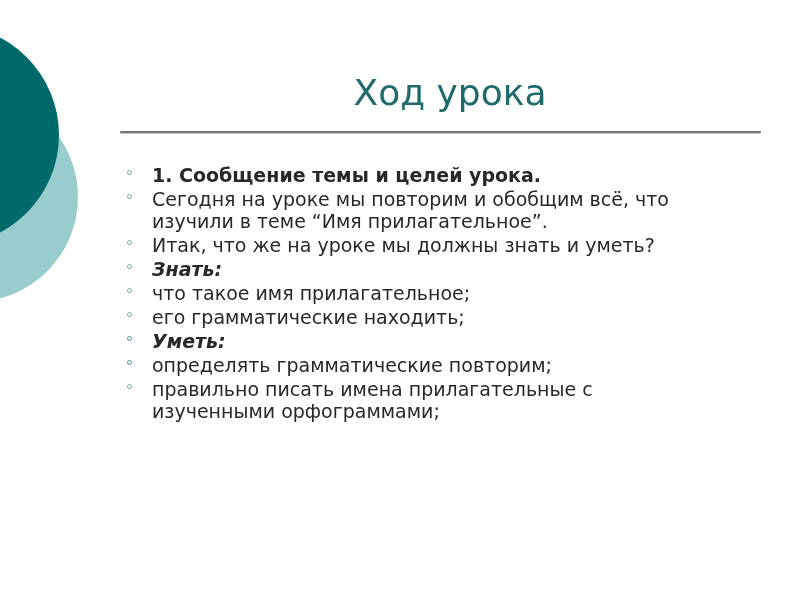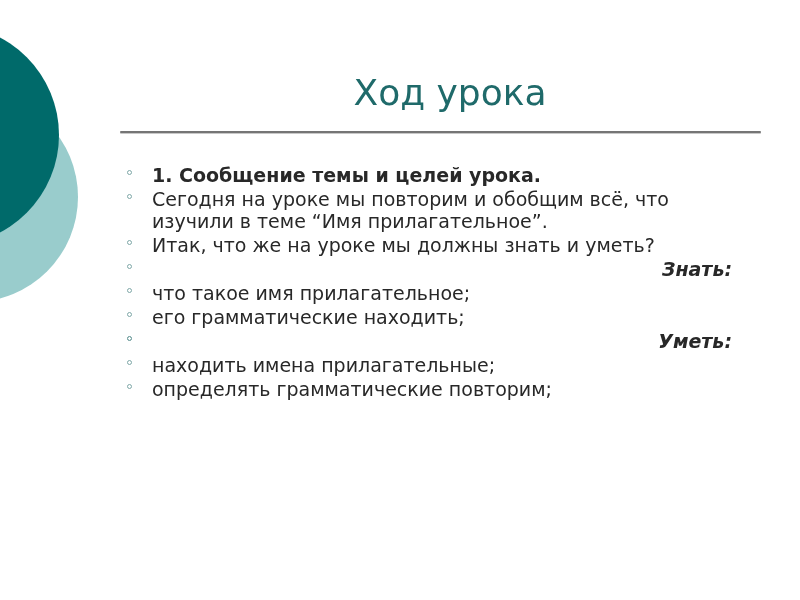--- a/index.html
+++ b/index.html
@@ -61,21 +61,21 @@
     margin-bottom:2px;
   }
   .bullet {
     position:absolute; left:-25px; top:6px;
     width:5px; height:5px;
     border:1px solid var(--bullet-ring);
     border-radius:50%;
     background:transparent;
   }
   .item-bold { font-weight:bold; }
-  .item-bolditalic { font-weight:bold; font-style:italic;text-align:right; }
+  .item-bolditalic { font-weight:bold; font-style:italic; }
   .item-narrow { width:505px; }
 </style>
 </head>
 <body>
 
 <div class="slide">
 
   <div class="circle circle-light"></div>
   <div class="circle circle-dark"></div>
 
@@ -109,21 +109,24 @@
     </li>
     <li>
       <span class="bullet"></span>
     </li>
     <li class="item-bolditalic">
       <span class="bullet"></span>
       <span>Уметь:</span>
     </li>
     <li>
       <span class="bullet"></span>
-      <span>находить имена прилагательные;</span>
     </li>
     <li>
       <span class="bullet"></span>
       <span>определять грамматические повторим;</span>
+    </li>
+    <li class="item-narrow">
+      <span class="bullet"></span>
+      <span>правильно писать имена прилагательные с изученными орфограммами;</span>
     </li>
   </ul>
 
 </div>
 
 </body></html>

